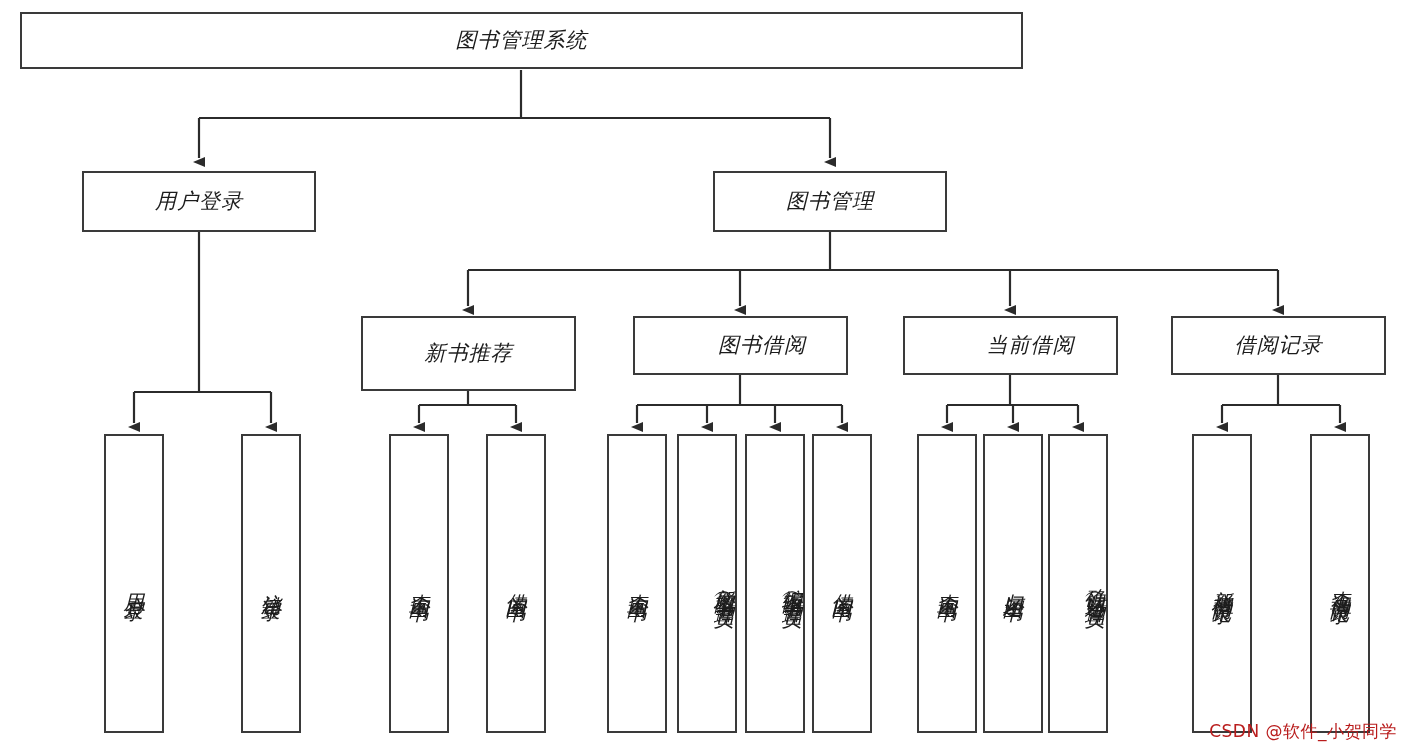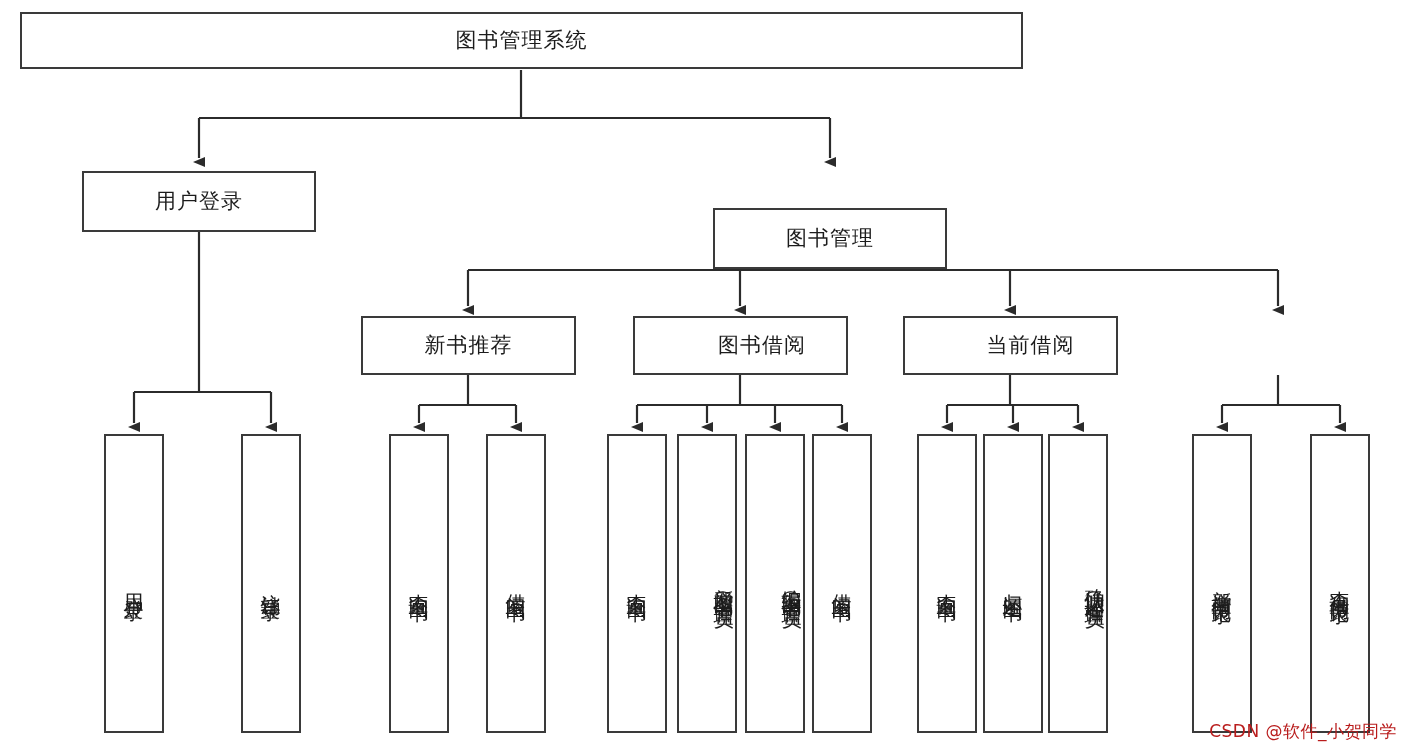--- a/index.html
+++ b/index.html
@@ -27,20 +27,21 @@
   }
   .node {
     position: absolute;
     box-sizing: border-box;
     background: #ffffff;
     border: 2px solid #3a3a3a;
     display: flex;
     align-items: center;
     justify-content: center;
     color: #1c1c1c;
+    font-style: italic;
   }
   .node-h {
     font-size: 21px;
     letter-spacing: 1px;
     line-height: 1.2;
     white-space: nowrap;
   }
   .node-v {
     writing-mode: vertical-rl;
     text-orientation: upright;
@@ -124,33 +125,36 @@
     </g>
   </svg>
 
   <div class="node node-h" style="left:20px; top:12px; width:1003px; height:57px;">
     <span>图书管理系统</span>
   </div>
 
   <div class="node node-h" style="left:82px; top:171px; width:234px; height:61px;">
     <span>用户登录</span>
   </div>
-  <div class="node node-h" style="left:713px; top:171px; width:234px; height:61px;margin-top:37px;">
+  <div class="node node-h" style="left:713px; top:171px; width:234px; height:61px;">
     <span>图书管理</span>
   </div>
 
-  <div class="node node-h" style="left:361px; top:316px; width:215px; height:59px;">
+  <div class="node node-h" style="left:361px; top:316px; width:215px; height:75px;">
     <span>新书推荐</span>
   </div>
   <div class="node node-h" style="left:633px; top:316px; width:215px; height:59px;padding-left:43px;">
     <span>图书借阅</span>
   </div>
   <div class="node node-h" style="left:903px; top:316px; width:215px; height:59px;padding-left:40px;">
     <span>当前借阅</span>
   </div>
+  <div class="node node-h" style="left:1171px; top:316px; width:215px; height:59px;">
+    <span>借阅记录</span>
+  </div>
 
   <div class="node node-v mid" style="left:104px; top:434px; width:60px; height:299px;">
     <span>用户登录</span>
   </div>
   <div class="node node-v mid" style="left:241px; top:434px; width:60px; height:299px;">
     <span>注销登录</span>
   </div>
 
   <div class="node node-v mid" style="left:389px; top:434px; width:60px; height:299px;">
     <span>查询图书</span>

